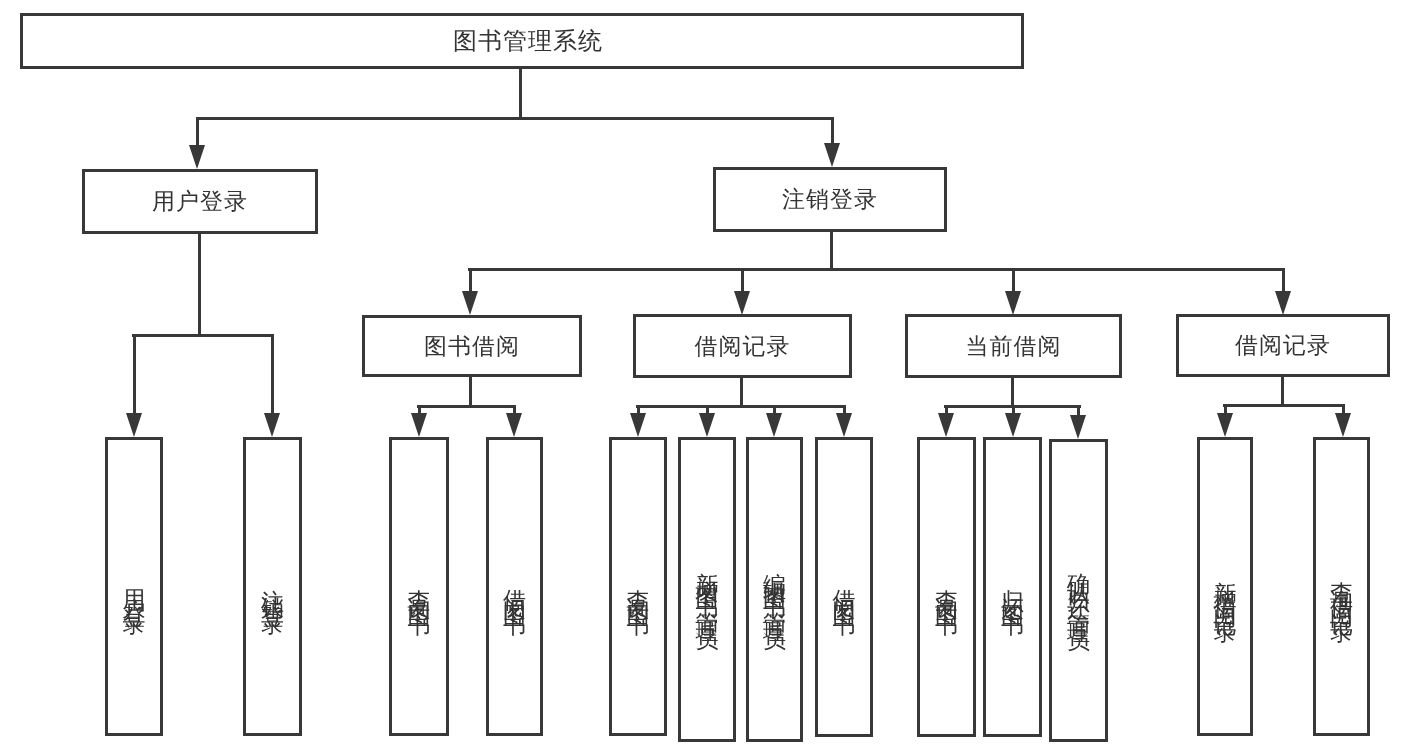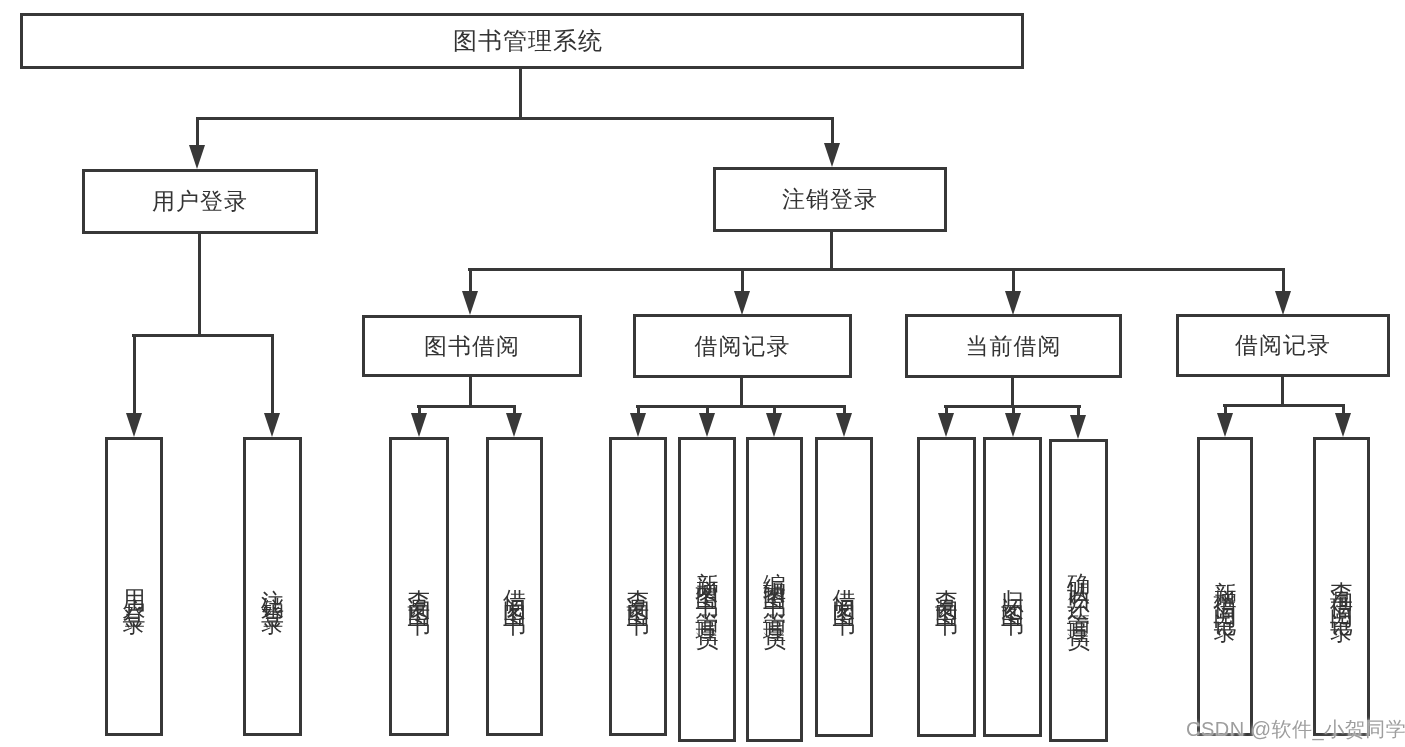--- a/index.html
+++ b/index.html
@@ -151,15 +151,14 @@
     <span class="vlabel">确认归还（管理员）</span>
   </div>
 
   <div class="vbox" style="left:1197px;top:437px;width:56px;height:299px;">
     <span class="vlabel">新增借阅记录</span>
   </div>
   <div class="vbox" style="left:1313px;top:437px;width:57px;height:299px;">
     <span class="vlabel">查询借阅记录</span>
   </div>
 
-  <div class="watermark">CSDN @软件_小贺同学</div>
 
 </div>
 
 </body></html>

